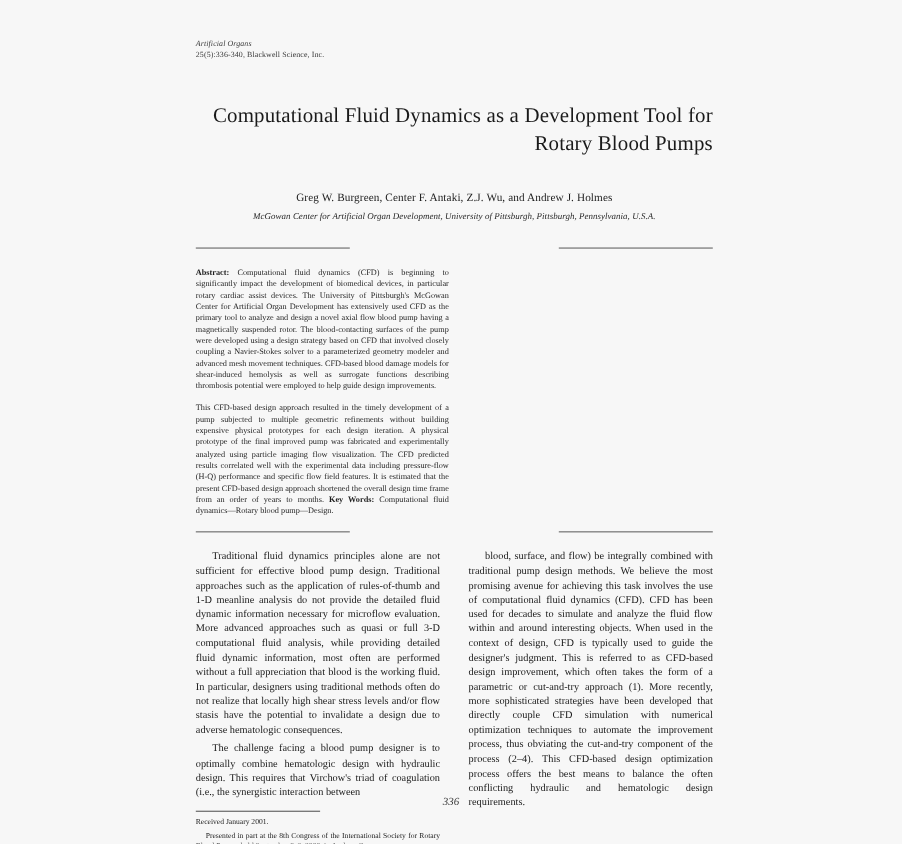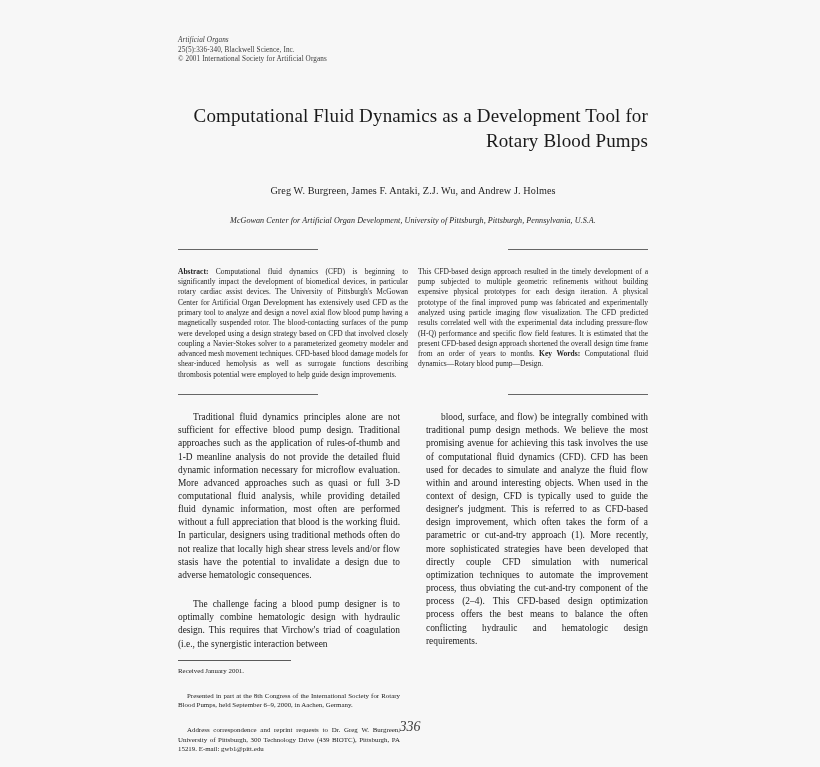--- a/index.html
+++ b/index.html
@@ -48,21 +48,21 @@
   
   .authors {
     margin-top: 31px;
     text-align: center;
     font-size: 10.2px;
     line-height: 14px;
     color: #1d1d1d;
     letter-spacing: 0.1px;
   }
   .affiliation {
-    margin-top: 17px;
+    margin-top: 3px;
     text-align: center;
     font-size: 8.1px;
     line-height: 12px;
     font-style: italic;
     color: #262626;
     letter-spacing: 0.05px;
   }
 
   
   .rule-row {
@@ -78,20 +78,21 @@
 
   
   .abstract {
     margin-top: 17px;
     display: flex;
     gap: 10px;
     font-size: 7.5px;
     line-height: 10.3px;
     text-align: justify;
     color: #1e1e1e;
+    flex-direction: column;
   }
   .abstract .col { width: 230px; }
   .abstract b { font-weight: 700; }
 
   
   .rule-row.under {
     margin-top: 14px;
   }
 
   
@@ -99,21 +100,21 @@
     margin-top: 16px;
     display: flex;
     gap: 26px;
     font-size: 9.4px;
     line-height: 13.15px;
     text-align: justify;
     color: #191919;
   }
   .body .col { width: 230px; position: relative; }
   .body p { margin: 0; text-indent: 15px; }
-  .body p + p { margin-top: 16px; }
+  .body p + p { margin-top: 4px; }
 
   .section-head {
     margin: 15px 0 5px 0;
     text-align: center;
     font-weight: 700;
     font-size: 9.4px;
     line-height: 13px;
     letter-spacing: 0.15px;
     text-indent: 0;
   }
@@ -134,39 +135,38 @@
   .footnote p { margin: 0; text-indent: 9px; }
   .footnote p.noindent { text-indent: 0; }
 
   
   .page-number {
     position: absolute;
     left: 0;
     right: 0;
     bottom: 32px;
     text-align: center;
-    font-size: 14px;
+    font-size: 10px;
     font-style: italic;
     color: #3a3a3a;
   }
 </style>
 </head>
 <body>
 
 <div class="page">
 
   <div class="masthead">
     <div class="journal">Artificial Organs</div>
     <div>25(5):336-340, Blackwell Science, Inc.</div>
-    <div>© 2001 International Society for Artificial Organs</div>
   </div>
 
   <h1 class="title">Computational Fluid Dynamics as a Development Tool for Rotary Blood Pumps</h1>
 
-  <div class="authors">Greg W. Burgreen, James F. Antaki, Z.J. Wu, and Andrew J. Holmes</div>
+  <div class="authors">Greg W. Burgreen, Center F. Antaki, Z.J. Wu, and Andrew J. Holmes</div>
   <div class="affiliation">McGowan Center for Artificial Organ Development, University of Pittsburgh, Pittsburgh, Pennsylvania, U.S.A.</div>
 
   <div class="rule-row">
     <div class="rule"></div>
     <div class="rule"></div>
   </div>
 
   <div class="abstract">
     <div class="col">
       <b>Abstract:</b><span> Computational fluid dynamics (CFD) is beginning to significantly impact the development of biomedical devices, in particular rotary cardiac assist devices. The University of Pittsburgh's McGowan Center for Artificial Organ Development has extensively used CFD as the primary tool to analyze and design a novel axial flow blood pump having a magnetically suspended rotor. The blood-contacting surfaces of the pump were developed using a design strategy based on CFD that involved closely coupling a Navier-Stokes solver to a parameterized geometry modeler and advanced mesh movement techniques. CFD-based blood damage models for shear-induced hemolysis as well as surrogate functions describing thrombosis potential were employed to help guide design improvements.</span>

